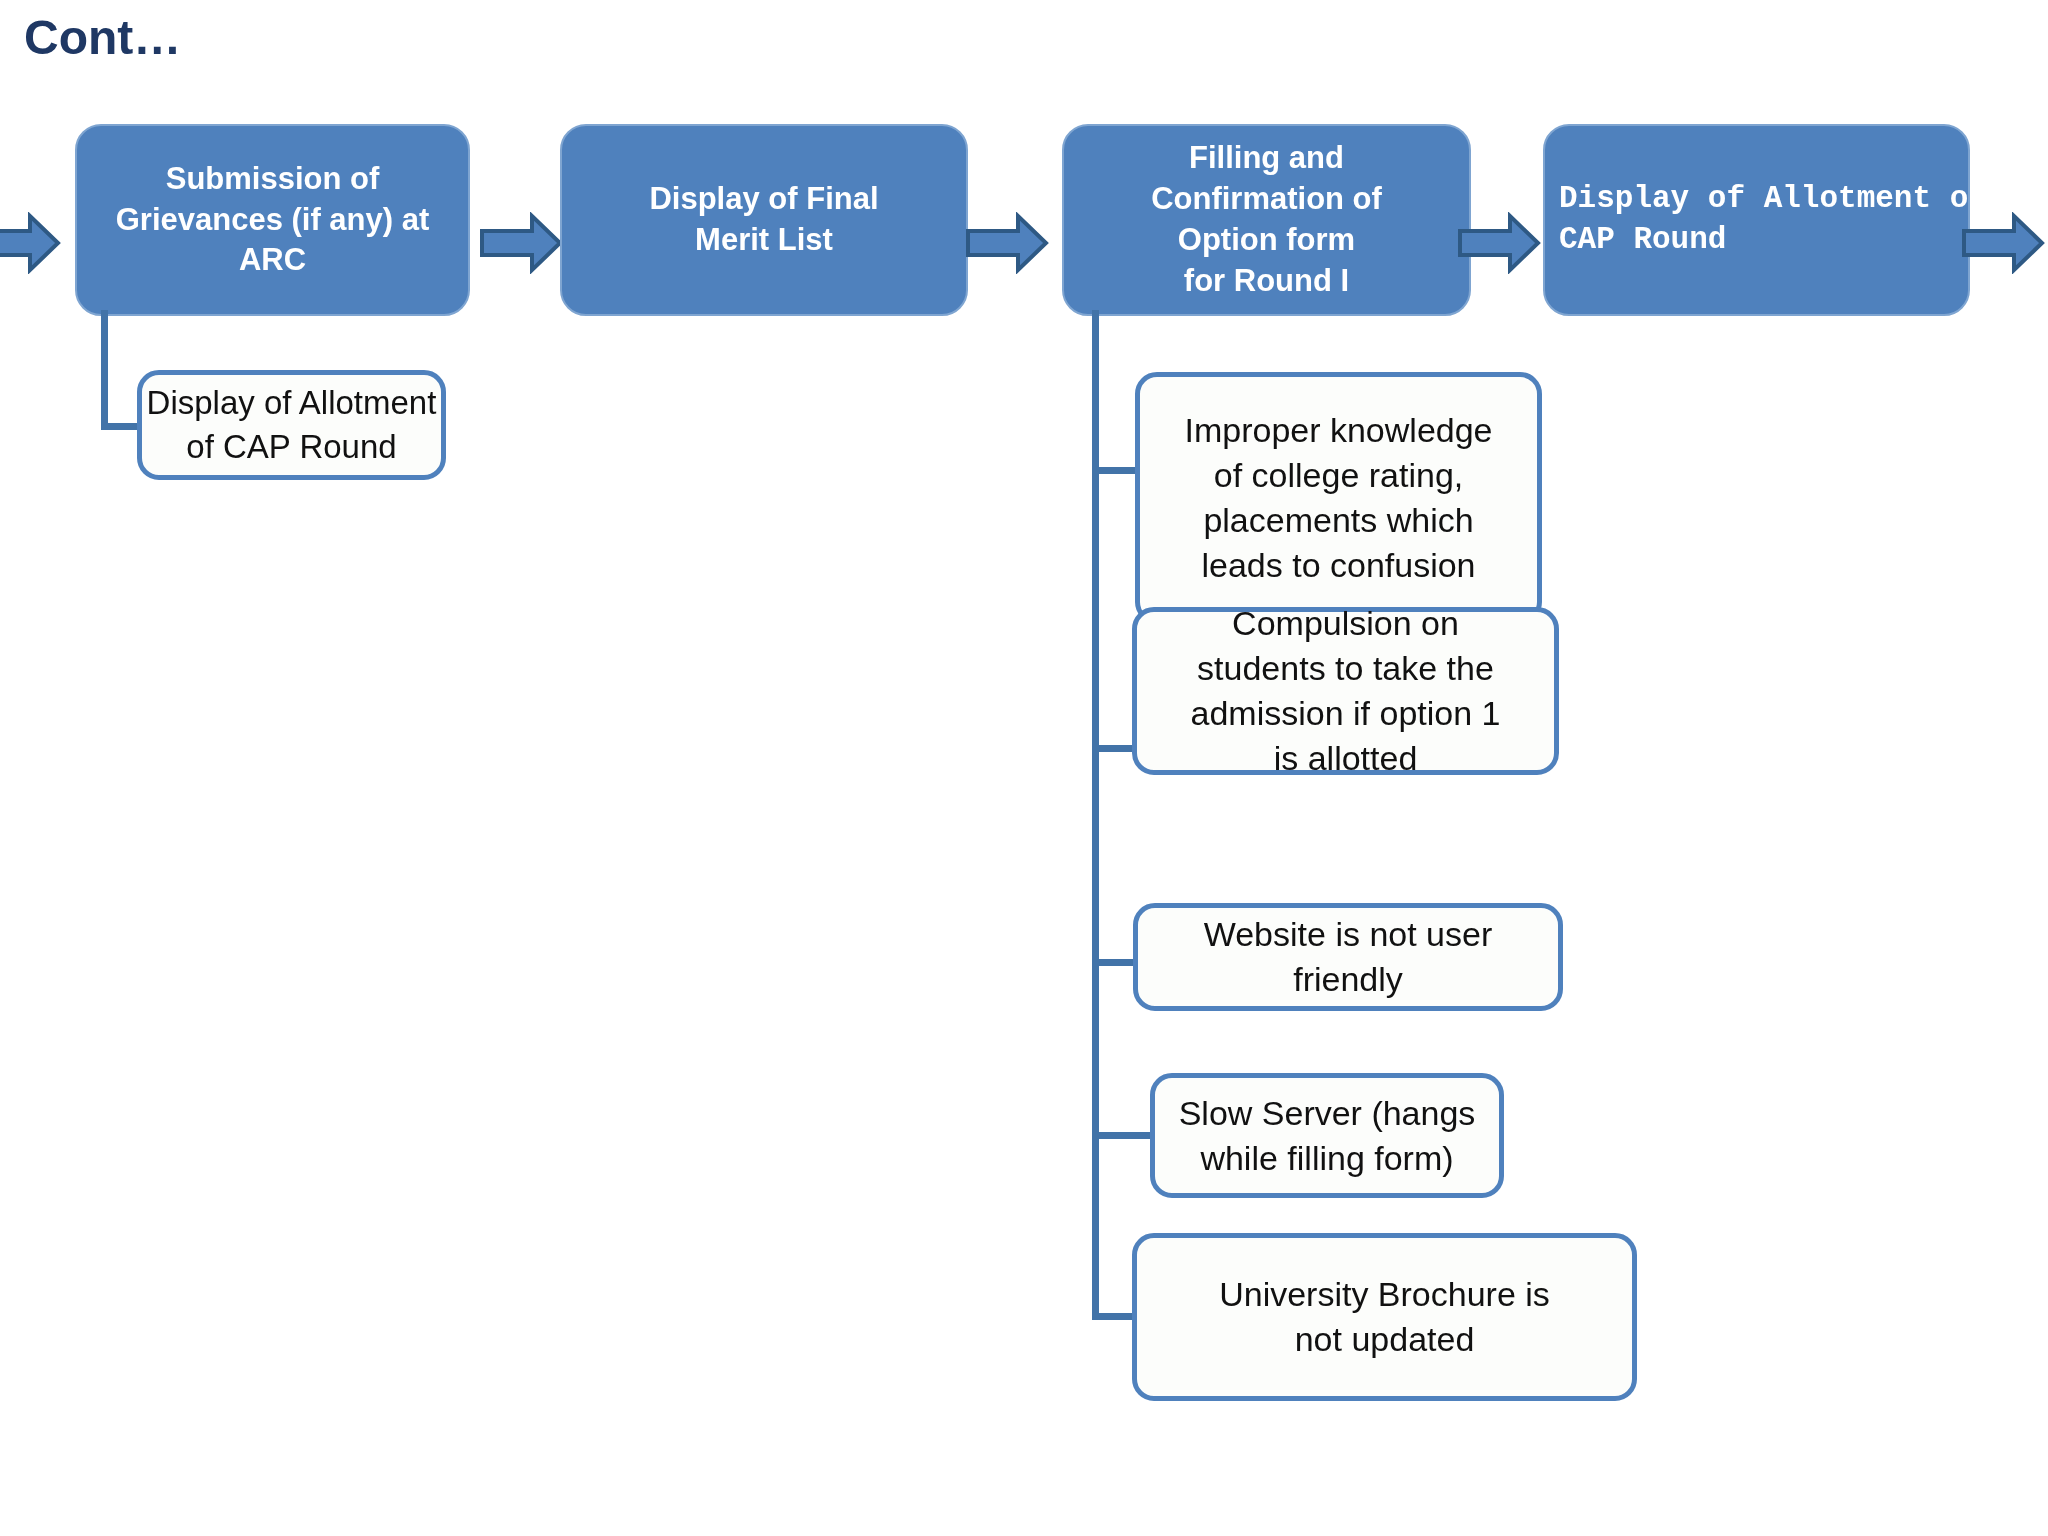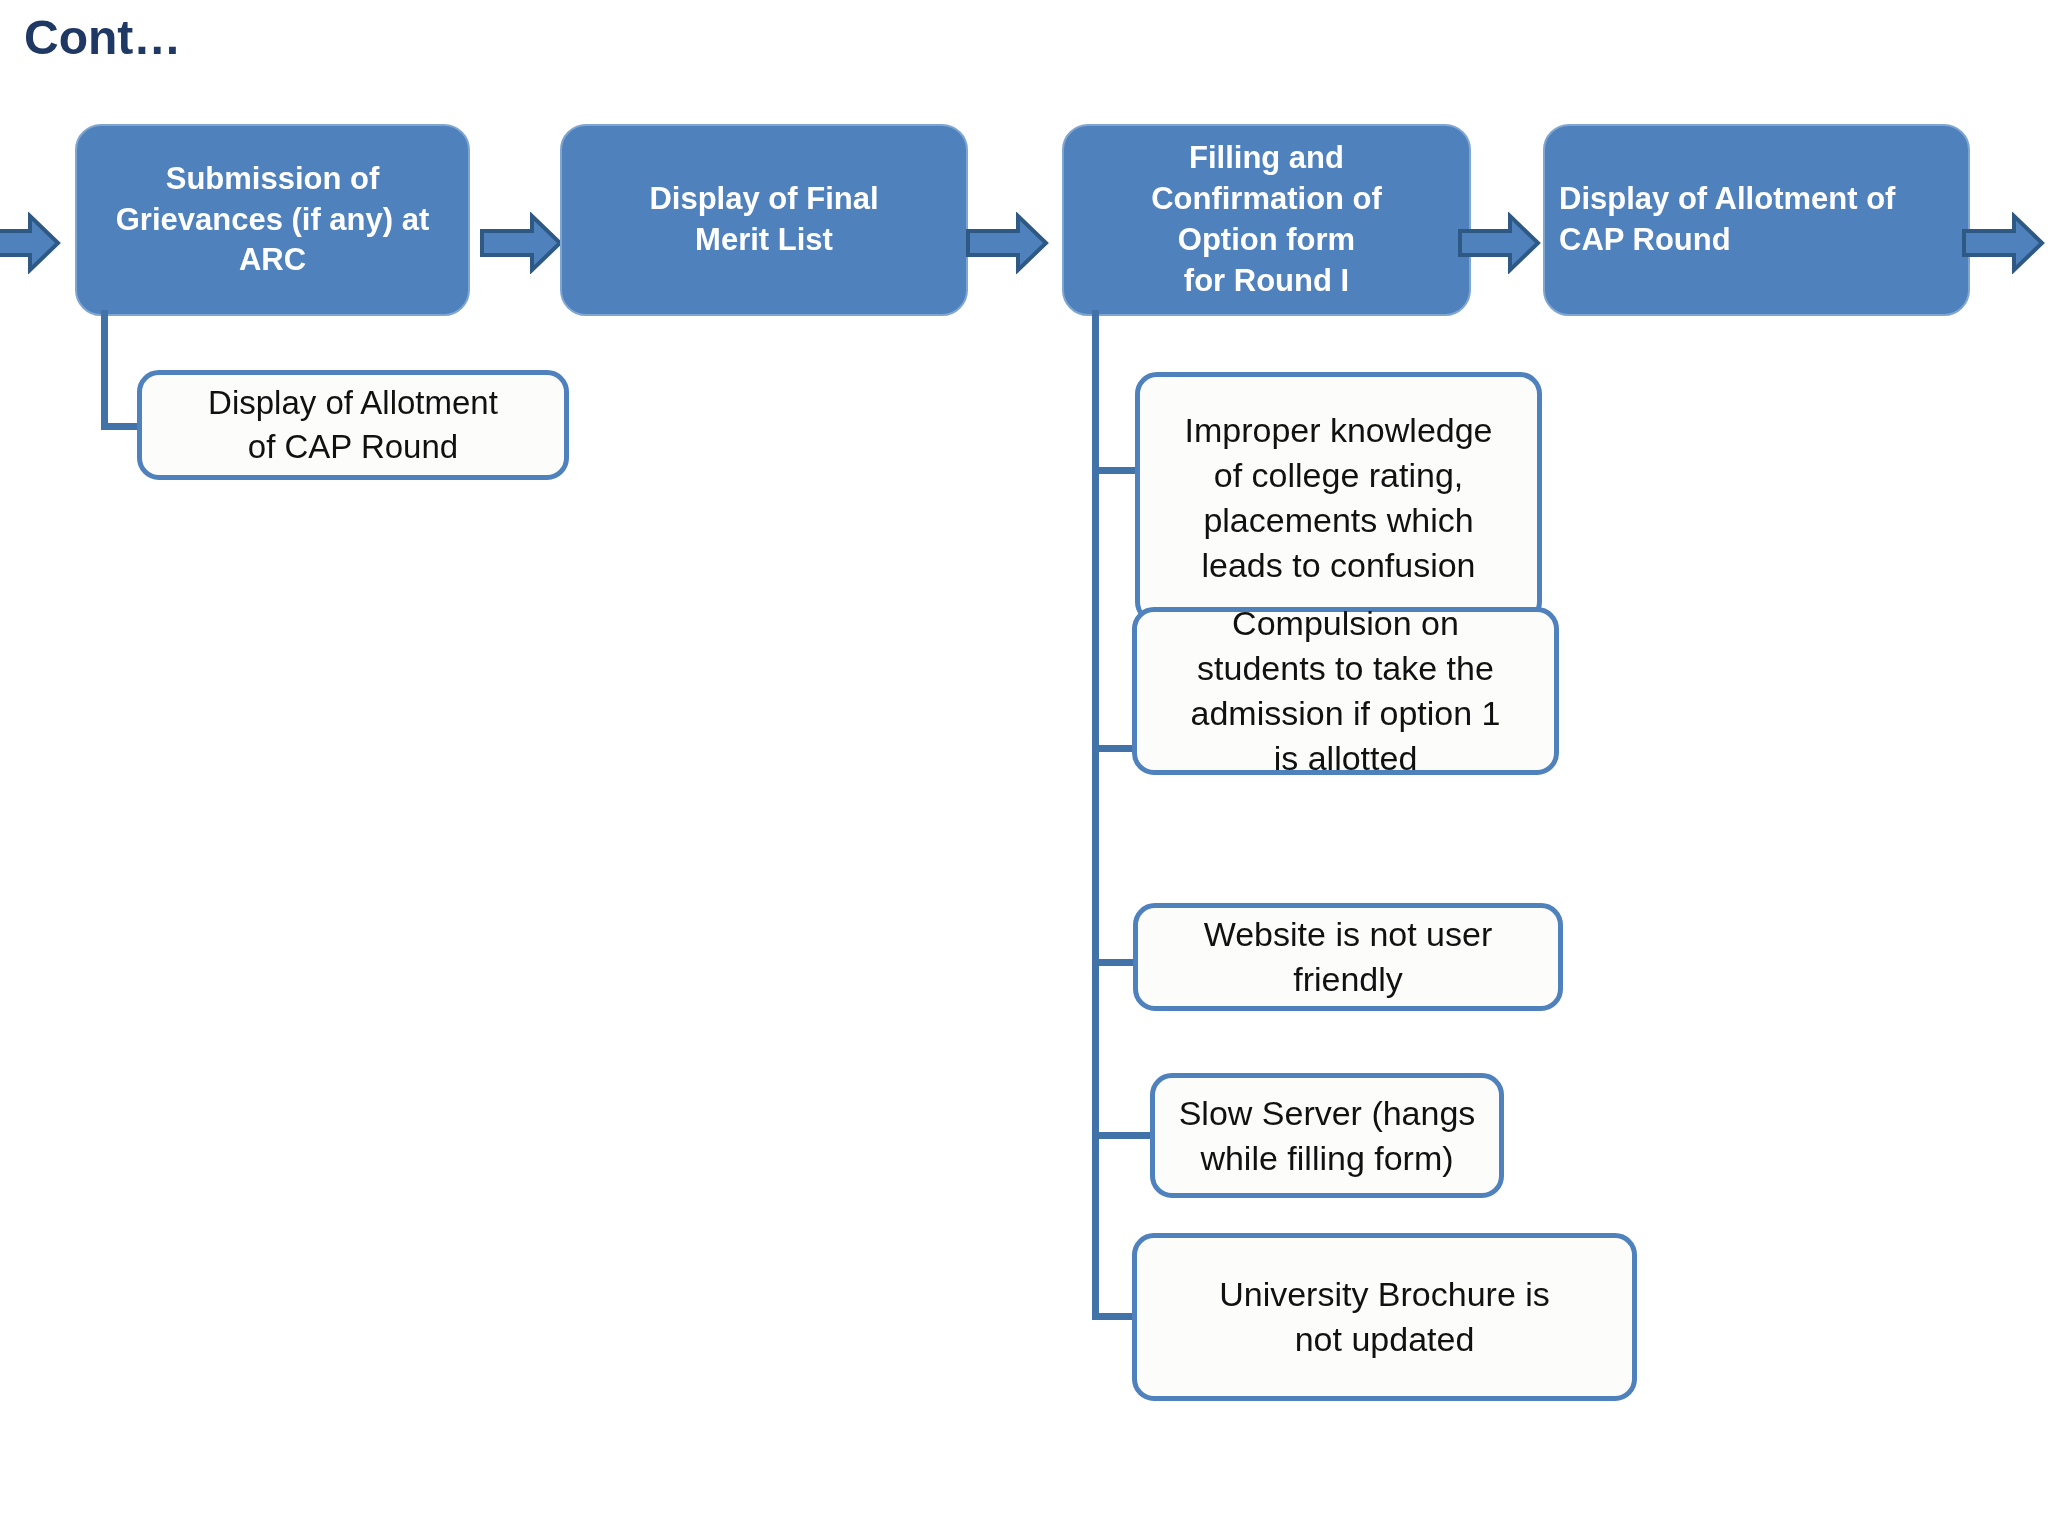--- a/index.html
+++ b/index.html
@@ -38,20 +38,21 @@
     color: var(--process-box-text, #ffffff);
     font-size: 31px;
     font-weight: bold;
     line-height: 1.32;
     white-space: pre;
   }
   .step-box.left-align {
     justify-content: flex-start;
     text-align: left;
     padding-left: 14px;
+    font-family: Liberation Mono, monospace;
   }
   .flow-arrow {
     position: absolute;
     top: 212px;
     width: 84px;
     height: 62px;
   }
   .flow-arrow polygon {
     fill: var(--arrow-fill, #4F81BD);
     stroke: var(--arrow-outline, #2E5984);
@@ -113,21 +114,21 @@
 
 <div class="step-box left-align" style="left:1543px; width:427px">Display of Allotment of
 CAP Round</div>
 
 <svg class="flow-arrow" style="left:1962px" viewBox="0 0 84 62">
   <polygon points="2,19 52,19 52,4 80,31 52,58 52,43 2,43"></polygon>
 </svg>
 
 <div class="connector" style="left:101px; top:310px; width:7px; height:120px"></div>
 <div class="connector" style="left:101px; top:423px; width:40px; height:7px"></div>
-<div class="issue-box" style="left:137px; top:370px; width:432px; height:110px; font-size:33px">Display of Allotment
+<div class="issue-box" style="left:137px; top:370px; width:309px; height:110px; font-size:33px">Display of Allotment
 of CAP Round</div>
 
 <div class="connector" style="left:1092px; top:310px; width:7px; height:1010px"></div>
 
 <div class="connector" style="left:1092px; top:467px; width:47px; height:7px"></div>
 <div class="issue-box" style="left:1135px; top:372px; width:407px; height:252px">Improper knowledge
 of college rating,
 placements which
 leads to confusion</div>
 

